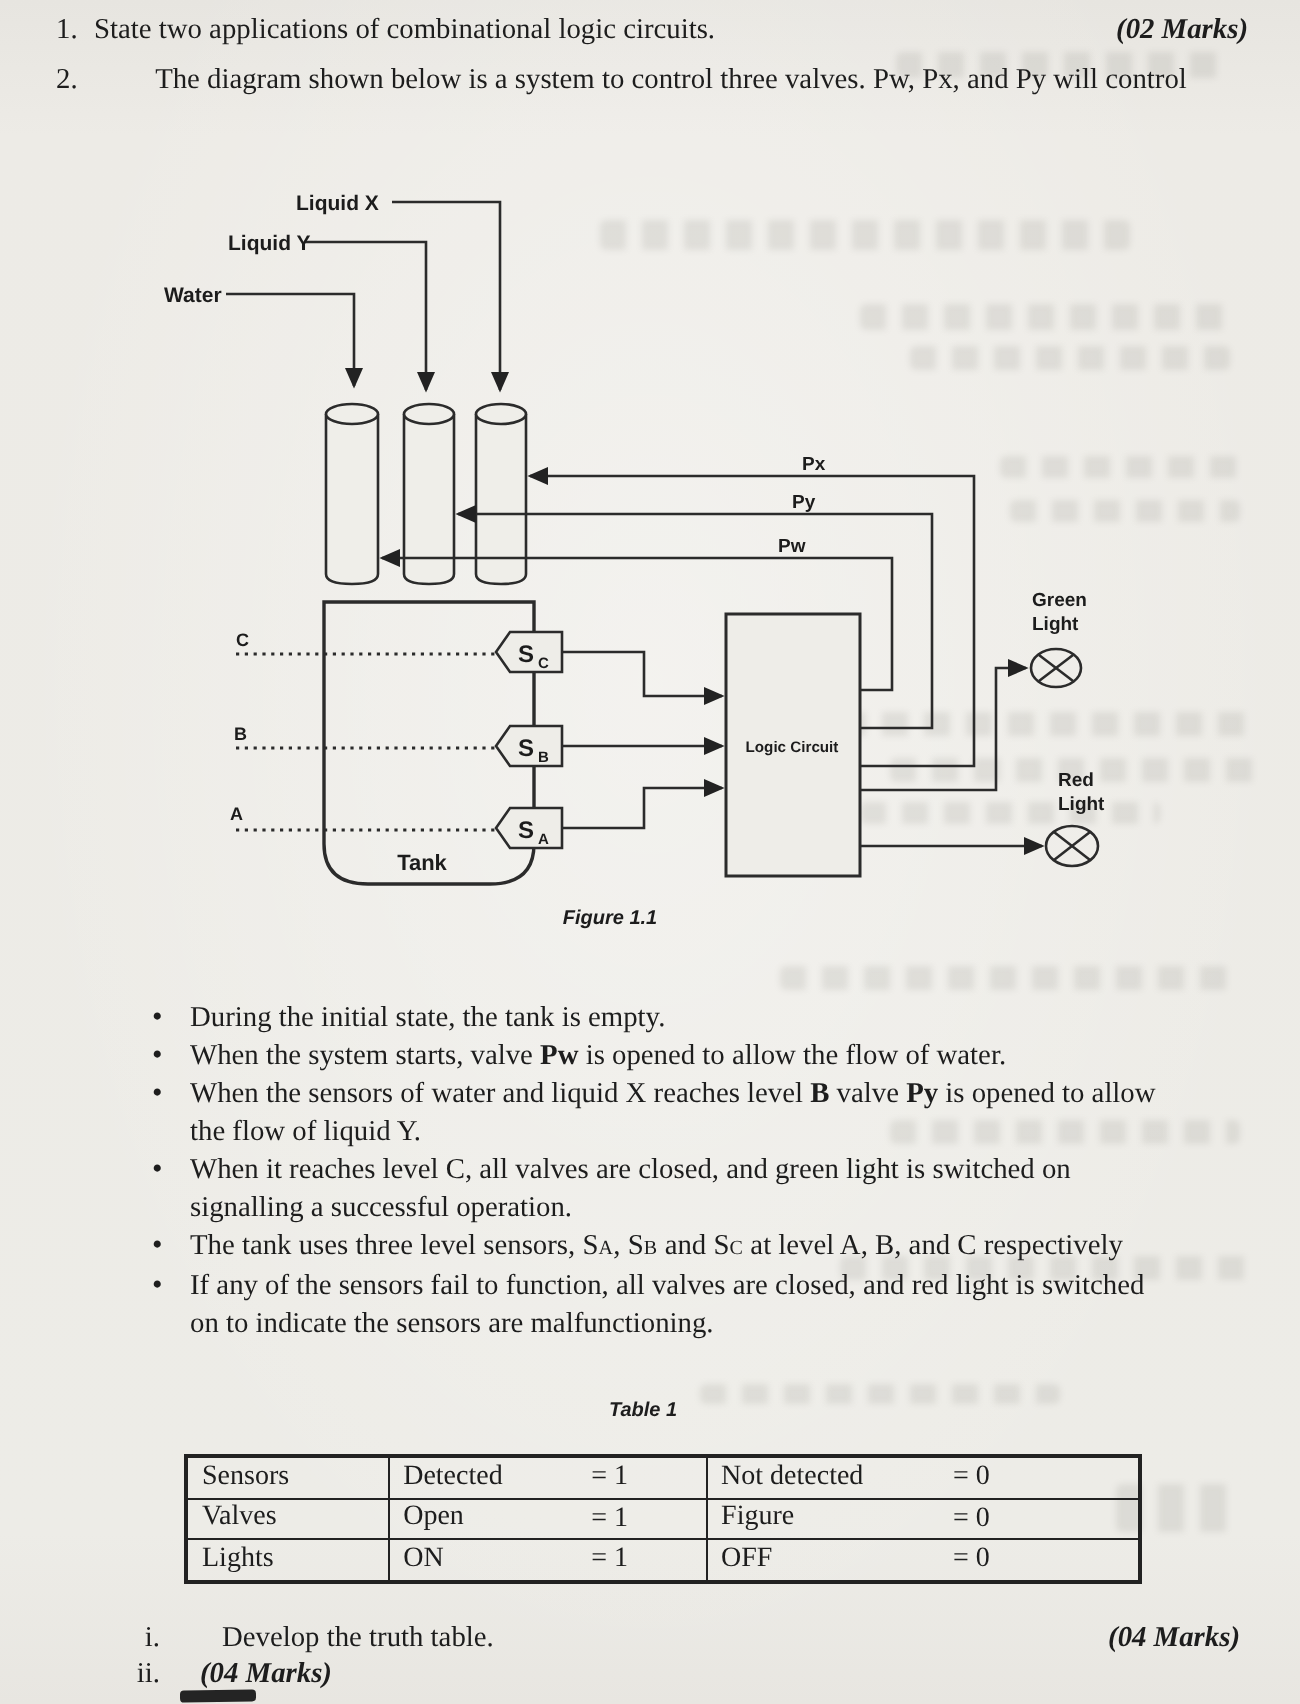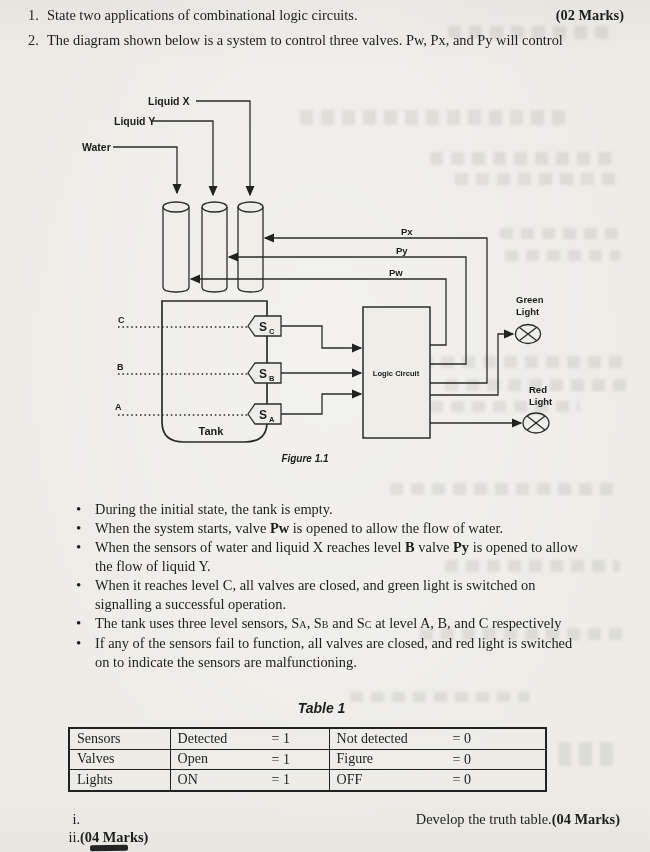--- a/index.html
+++ b/index.html
@@ -15,43 +15,43 @@
     font-size:14.4px;
   }
   .ghost{
     position:absolute;border-radius:3px;opacity:.5;filter:blur(1.6px);
     background:repeating-linear-gradient(90deg, rgba(125,124,116,.30) 0 13px, rgba(125,124,116,0) 13px 21px);
     pointer-events:none;
   }
   .qrow{position:absolute;left:28px;right:26px;display:flex;line-height:17.5px;}
   .qnum{width:19px;flex:none;}
   .qtext{flex:1;}
-  .marks{font-weight:bold;white-space:nowrap;margin-left:0;}
-  .q2lines{flex:1;}
+  .marks{font-weight:bold;font-style:italic;white-space:nowrap;margin-left:20px;}
+  .q2lines{flex:1;text-align:center;}
   .diagram{position:absolute;left:0;top:88px;}
   .diagram text{font-family:"Liberation Sans","DejaVu Sans",sans-serif;fill:#1c1c1c;}
   .bullets{position:absolute;left:76px;top:500px;width:505px;}
   .bullet{position:relative;padding-left:19px;line-height:19px;}
   .bullet::before{content:"\2022";position:absolute;left:0;top:0;font-size:15px;}
   .bold{font-weight:bold;}
   .subsc{font-size:10px;letter-spacing:.2px;}
   .tcaption{position:absolute;left:82px;top:700px;width:479px;text-align:center;
-    font-family:"Liberation Sans","DejaVu Sans",sans-serif;font-style:italic;font-weight:bold;font-size:14px;}
-  table.maintable{position:absolute;left:68px;top:727px;width:479px;border-collapse:collapse;
+    font-family:"Liberation Sans","DejaVu Sans",sans-serif;font-style:italic;font-weight:bold;font-size:10px;}
+  table.maintable{position:absolute;left:92px;top:727px;width:479px;border-collapse:collapse;
     border:2px solid #222;font-size:14px;}
   table.maintable td{border:1.3px solid #222;height:19.5px;padding:0 0 0 7px;position:relative;white-space:nowrap;}
   td.c1{width:96px;}
   td.c2{width:158px;}
   td.c3{width:218px;}
   .val2{position:absolute;left:101px;top:0;line-height:20.5px;}
   .val3{position:absolute;left:123px;top:0;line-height:20.5px;}
   .subq{position:absolute;left:40px;top:810px;width:580px;}
   .subqrow{display:flex;line-height:18.2px;}
   .subqnum{width:40px;text-align:right;flex:none;}
-  .subqtext{flex:1;margin-left:31px;text-align:right;}
+  .subqtext{flex:1;margin-left:31px;}
   .smudge{position:absolute;left:90px;top:845px;width:38px;height:6px;background:#242424;border-radius:2px;transform:rotate(-1deg);}
 </style>
 </head>
 <body>
 
 <div class="page">
 
   <div class="ghost" style="left:448px;top:26px;width:165px;height:13px"></div>
   <div class="ghost" style="left:300px;top:110px;width:265px;height:15px"></div>
   <div class="ghost" style="left:430px;top:152px;width:185px;height:13px"></div>

